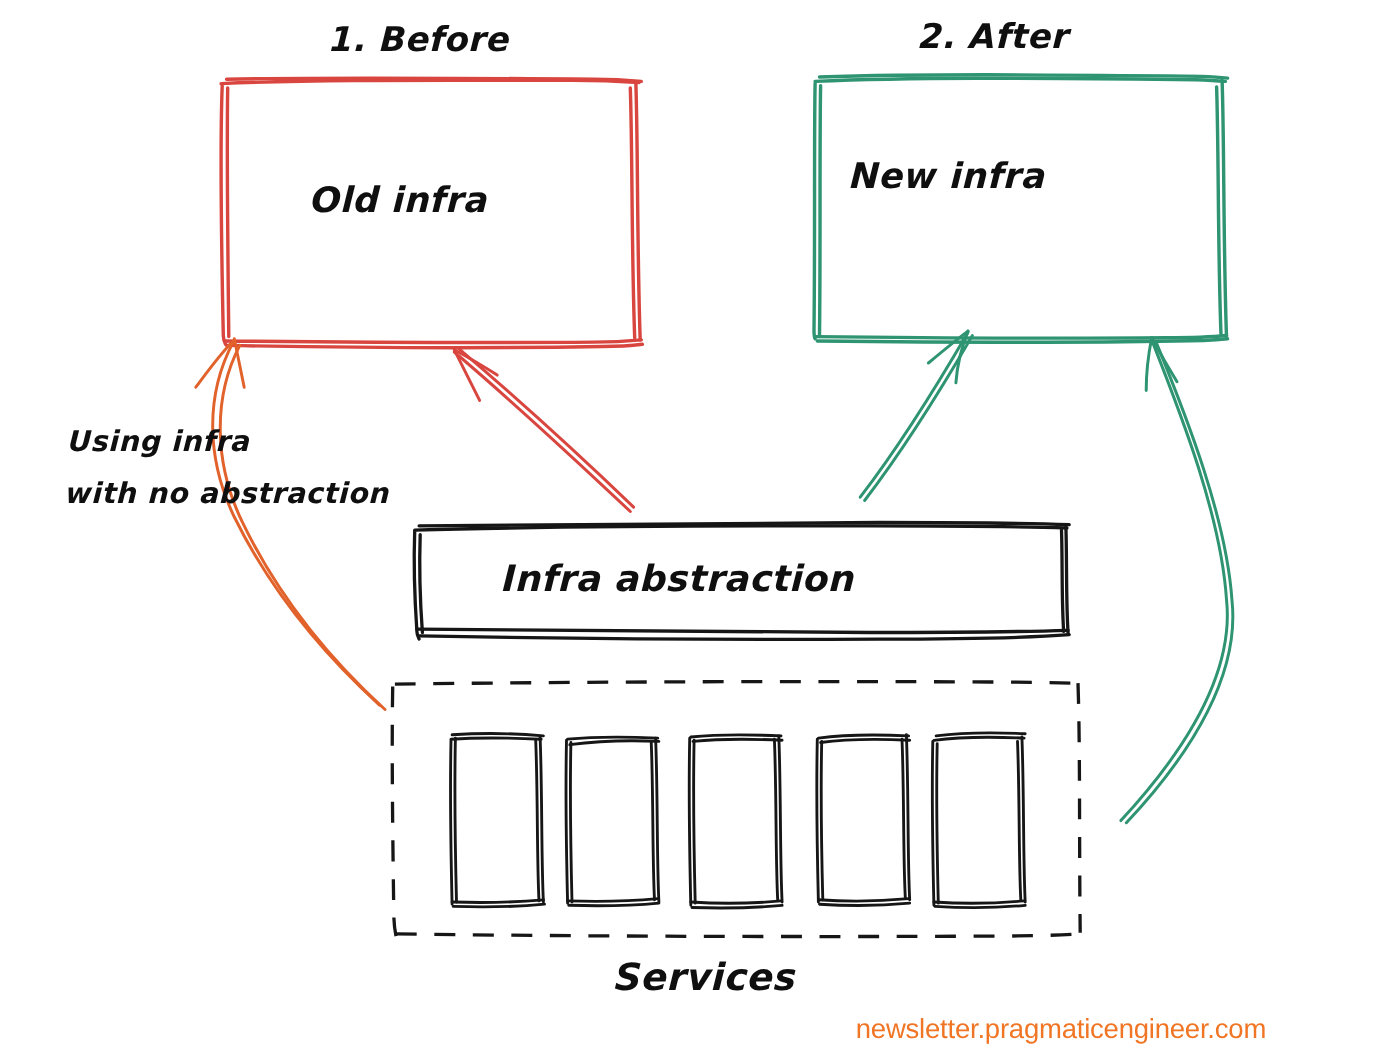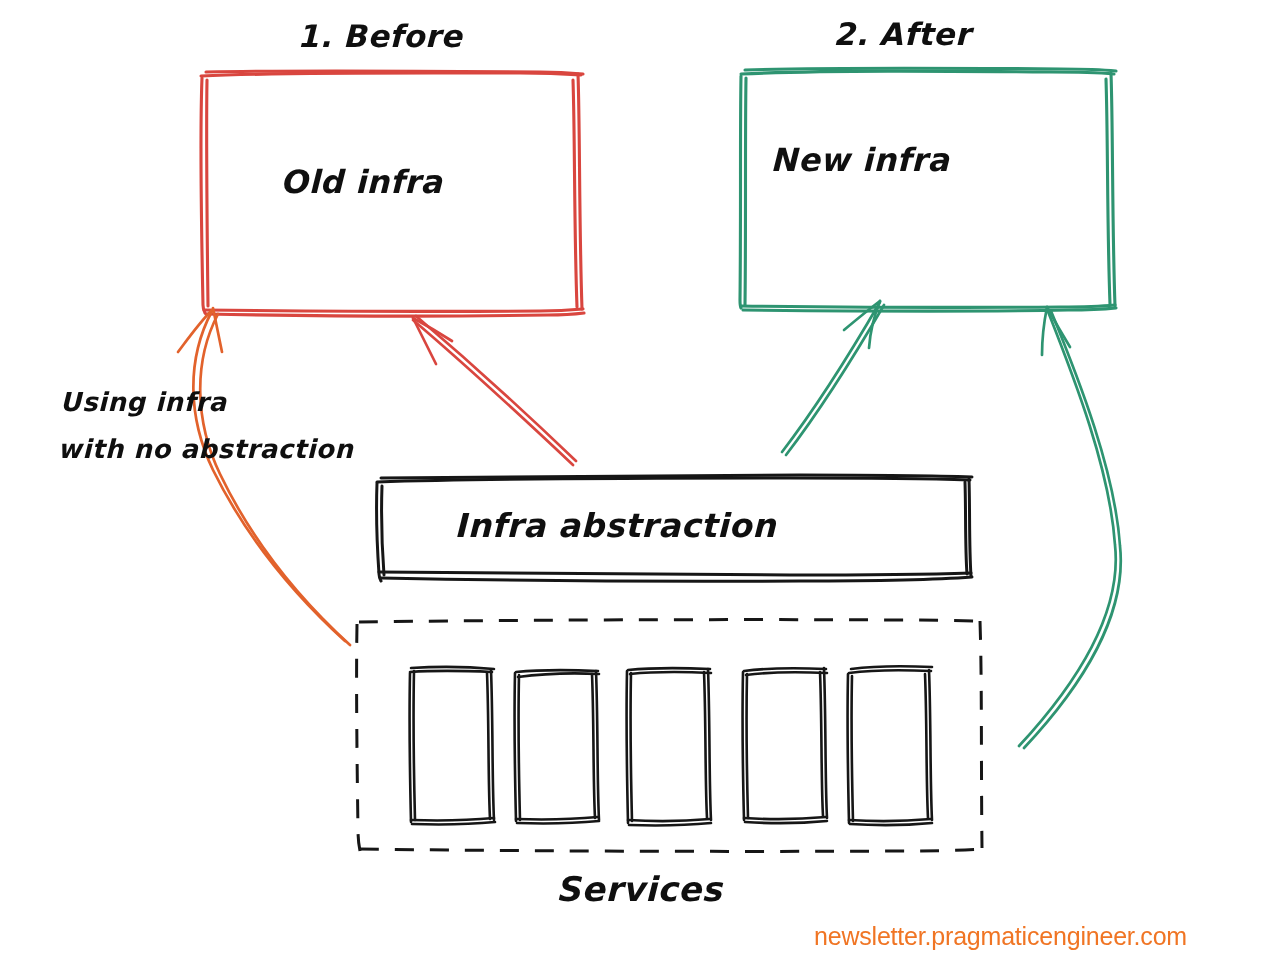--- a/index.html
+++ b/index.html
@@ -78,21 +78,20 @@
   }
   .note .note-line { display: block; }
   .footer-url {
     position: absolute;
     left: 778px;
     top: 922px;
     font-size: 25px;
     font-family: "Liberation Sans", sans-serif;
     color: #f07524;
     letter-spacing: -0.2px;
-    margin-left: 36px;
   }
 </style>
 </head>
 <body>
 
 <div id="canvas">
 
   <svg id="sketch" viewBox="0 0 1272 964">
 
     <g fill="none" stroke="#d9463f" stroke-width="3.1" stroke-linecap="round">

